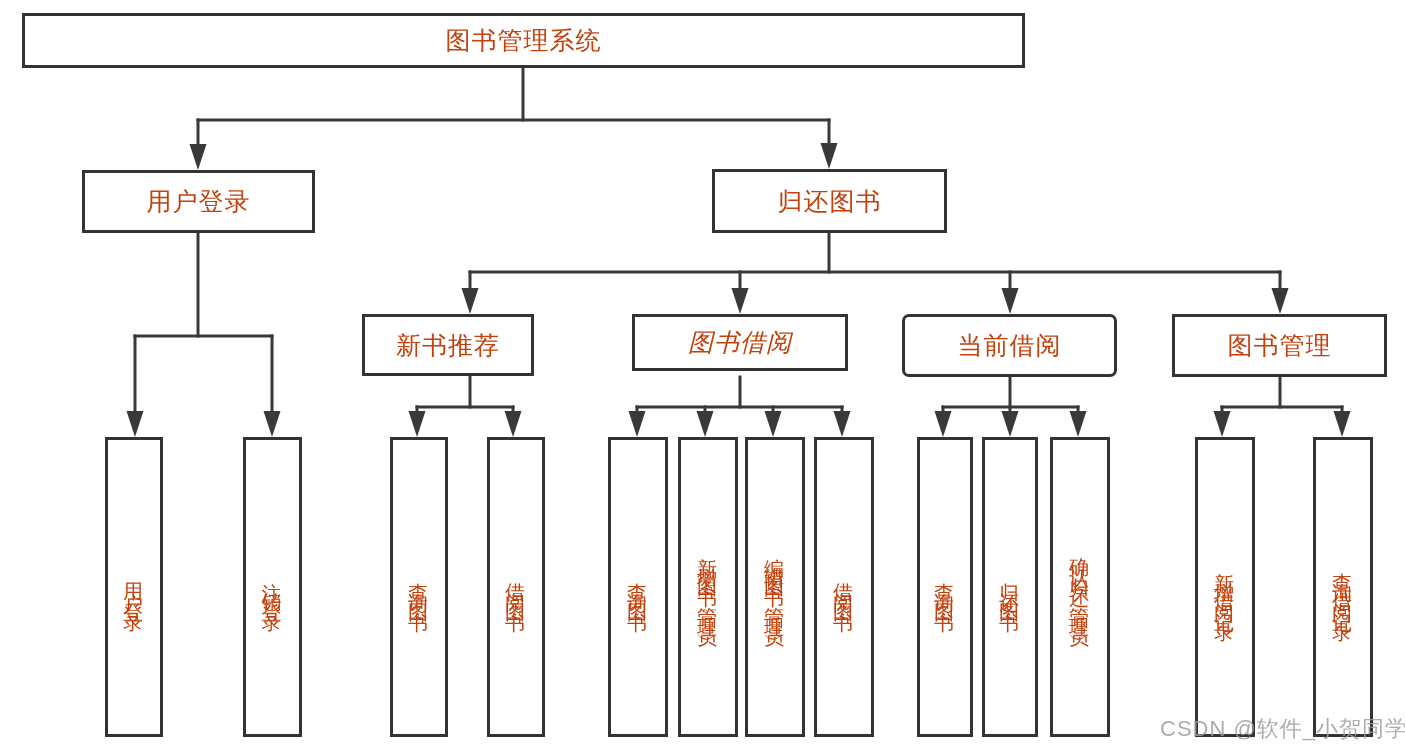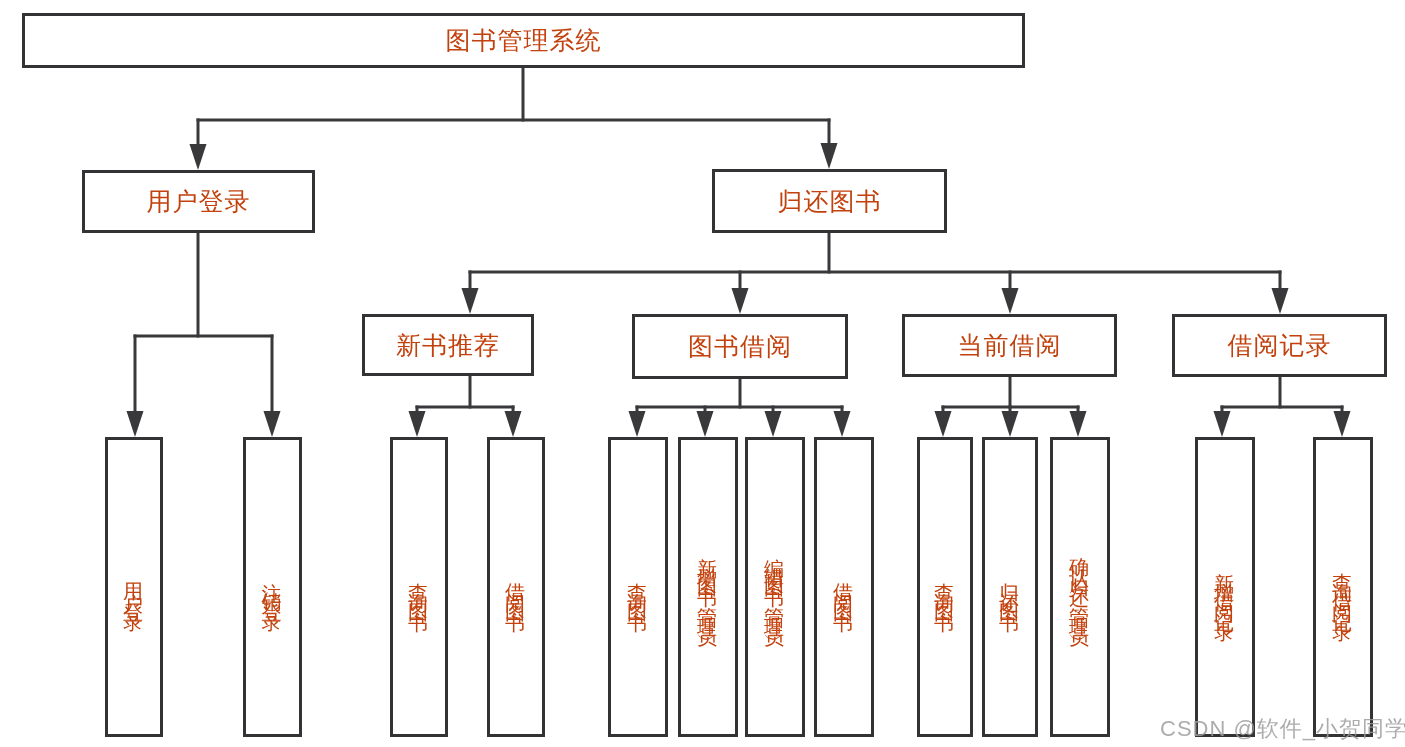--- a/index.html
+++ b/index.html
@@ -134,28 +134,28 @@
       </div>
       <div class="node h" style="left: 82px; top: 170px; width: 233px; height: 63px;">
         <span class="label">用户登录</span>
       </div>
       <div class="node h" style="left: 712px; top: 169px; width: 235px; height: 64px;">
         <span class="label">归还图书</span>
       </div>
       <div class="node h" style="left: 362px; top: 314px; width: 172px; height: 62px;">
         <span class="label">新书推荐</span>
       </div>
-      <div class="node h" style="left: 632px; top: 314px; width: 216px; height: 65px;">
+      <div class="node h" style="left: 632px; top: 314px; width: 216px; height: 57px; font-style: italic;">
         <span class="label">图书借阅</span>
       </div>
-      <div class="node h" style="left: 902px; top: 314px; width: 215px; height: 63px;">
+      <div class="node h" style="left: 902px; top: 314px; width: 215px; height: 63px; border-radius: 7px;">
         <span class="label">当前借阅</span>
       </div>
       <div class="node h" style="left: 1172px; top: 314px; width: 215px; height: 63px;">
-        <span class="label">借阅记录</span>
+        <span class="label">图书管理</span>
       </div>
       <div class="node v" style="left: 105px; top: 437px; width: 58px; height: 300px;">
         <span class="label">用户登录</span>
       </div>
       <div class="node v" style="left: 243px; top: 437px; width: 59px; height: 300px;">
         <span class="label">注销登录</span>
       </div>
       <div class="node v" style="left: 390px; top: 437px; width: 58px; height: 300px;">
         <span class="label">查询图书</span>
       </div>

